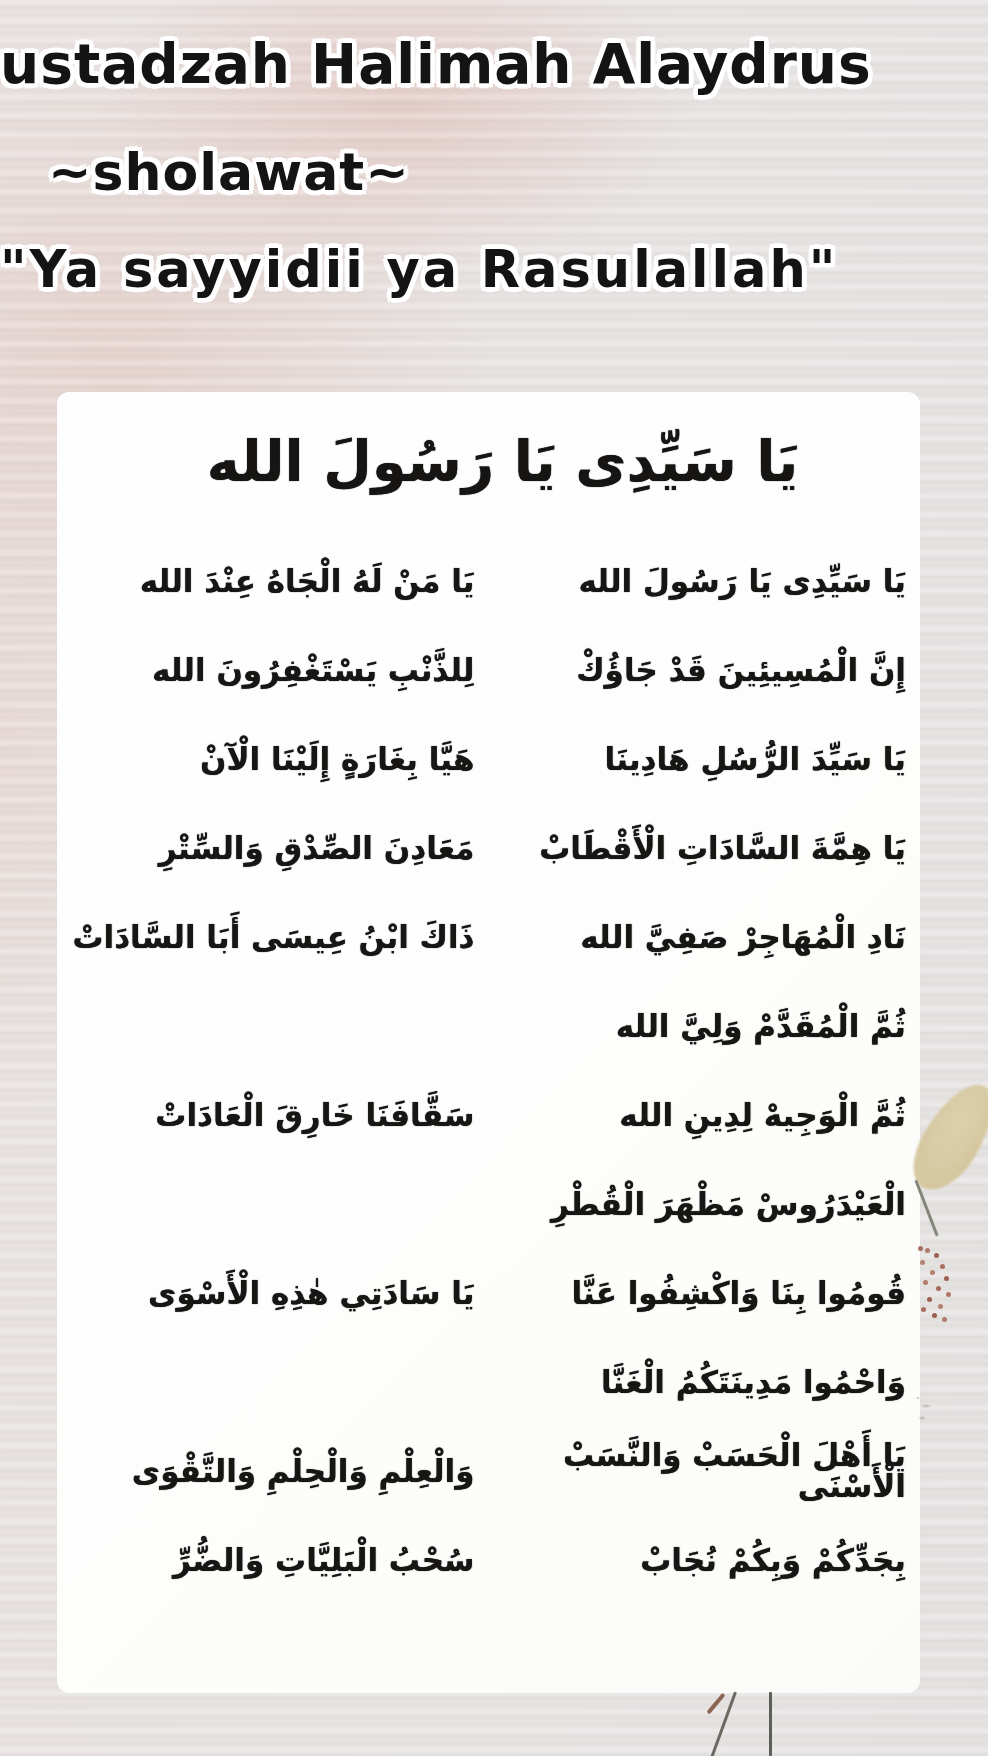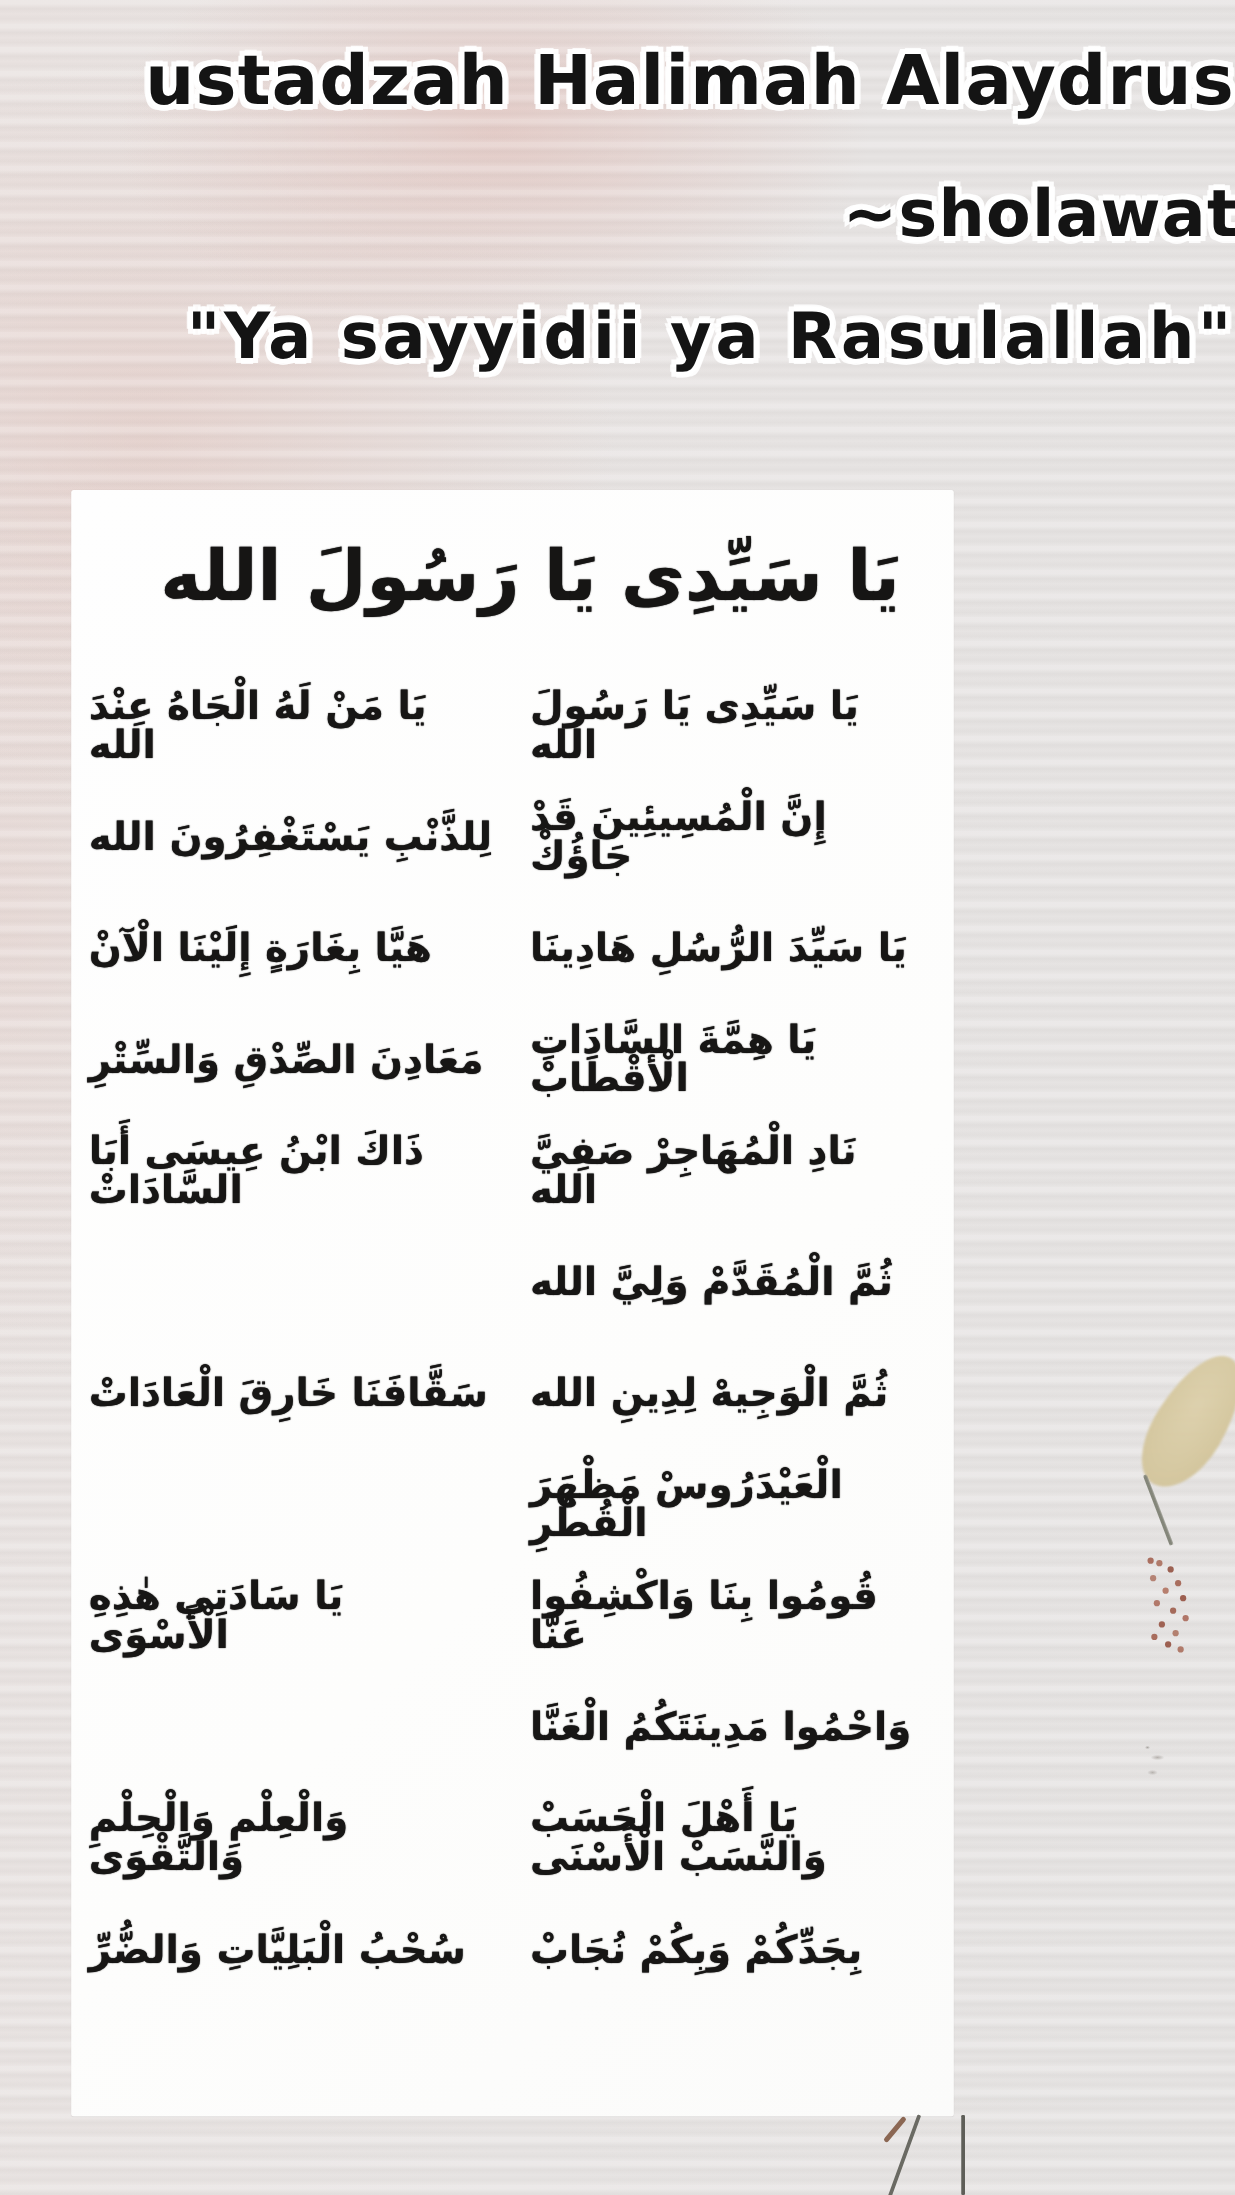--- a/index.html
+++ b/index.html
@@ -12,53 +12,53 @@
         rgba(120,115,112,0.05) 7px, rgba(255,255,255,0.0) 11px,
         rgba(125,120,117,0.04) 15px, rgba(255,255,255,0.12) 19px),
       radial-gradient(ellipse 430px 250px at 40% 6%, rgba(225,186,179,0.55), rgba(225,186,179,0) 70%),
       radial-gradient(ellipse 520px 420px at 12% 20%, rgba(227,196,189,0.50), rgba(227,196,189,0) 72%),
       radial-gradient(ellipse 320px 540px at 0% 42%, rgba(229,205,199,0.40), rgba(229,205,199,0) 70%),
       linear-gradient(100deg,#e9e2e0 0%,#e7e4e3 55%,#e5e3e2 100%);
   }
 
   
   .caption{
-    position:absolute;left:0;width:988px;text-align:right;
+    position:absolute;left:0;width:988px;text-align:left;
     color:#141414;font-weight:bold;white-space:nowrap;
     text-shadow:
       -4px -4px 0 rgba(255,255,255,.92), 4px -4px 0 rgba(255,255,255,.92),
       -4px  4px 0 rgba(255,255,255,.92), 4px  4px 0 rgba(255,255,255,.92),
       -5px  0   0 rgba(255,255,255,.85), 5px  0   0 rgba(255,255,255,.85),
        0   -5px 0 rgba(255,255,255,.85), 0    5px 0 rgba(255,255,255,.85);
   }
   .caption.l1{top:32px;font-size:55px;letter-spacing:1px;}
   .caption.l2{top:142px;font-size:52px;letter-spacing:1px;margin-left:48px;}
   .caption.l3{top:240px;font-size:51px;letter-spacing:3px;}
 
   
   .poem-card{
-    position:absolute;left:57px;top:392px;width:706px;height:1301px;
+    position:absolute;left:57px;top:392px;width:863px;height:1301px;
     background:linear-gradient(135deg,#fefefe 0%,#fdfdfc 60%,#fbfbfa 100%);
-    border-radius:2px;
+    border-radius:12px;
     box-shadow:0 0 1px rgba(0,0,0,0.08);
   }
   .poem-title{
     margin-top:34px;text-align:center;
     font-size:56px;font-weight:bold;color:#161514;
     direction:rtl;line-height:1.3;
     transform:translateX(14px);
     text-shadow:0 0 1px #161514;
   }
   .verses{margin-top:38px;}
   .verse-row{
     display:flex;flex-direction:row-reverse;
     height:89px;align-items:center;
   }
   .hemistich{
-    width:50%;text-align:left;direction:rtl;
+    width:50%;text-align:right;direction:rtl;
     font-size:31px;font-weight:bold;color:#171615;
     line-height:1.0;
     text-shadow:0 0 1px #171615;
     padding:0 14px;box-sizing:border-box;
   }
 
   
   .plume{
     position:absolute;left:926px;top:1078px;width:56px;height:118px;
     background:radial-gradient(ellipse at 45% 40%, #ddd0ab 0%, #d6c89f 55%, #cfc095 100%);

